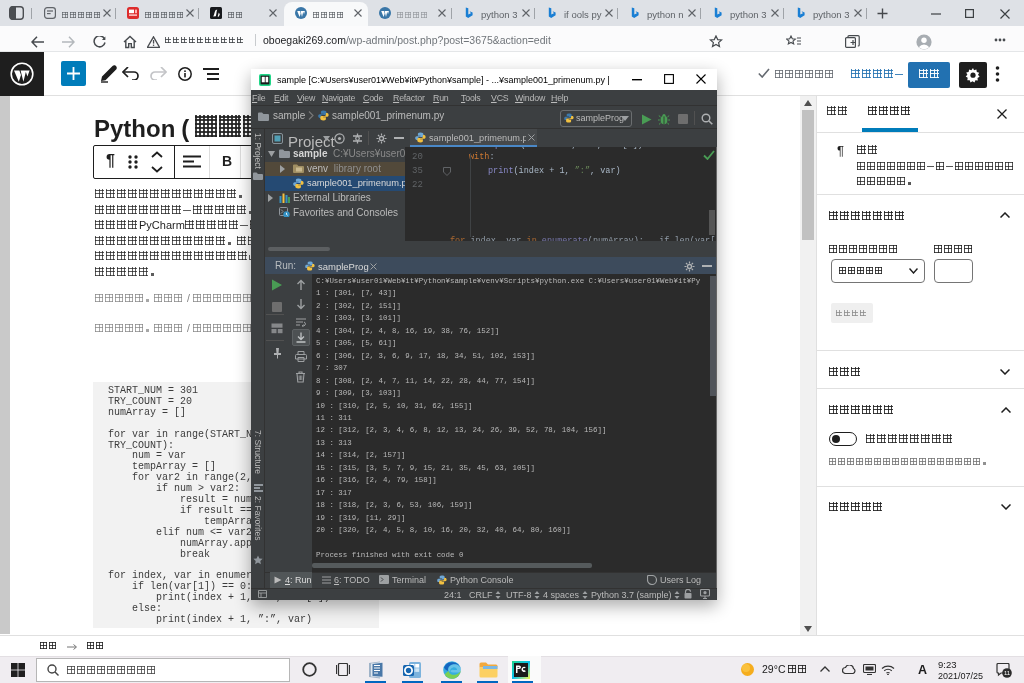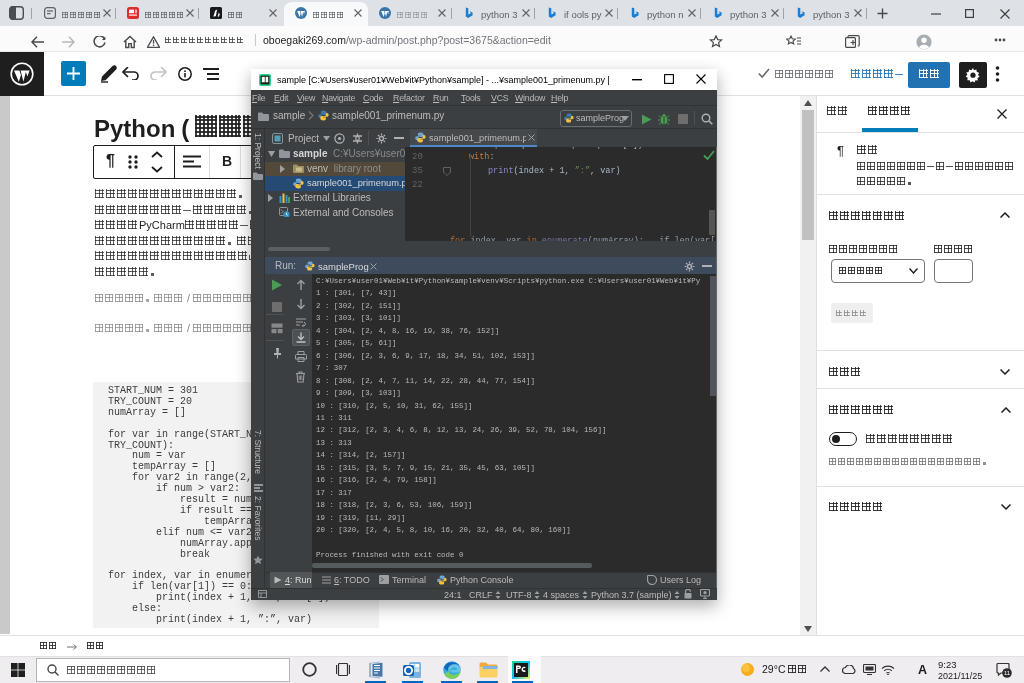--- a/index.html
+++ b/index.html
@@ -413,21 +413,21 @@
   </svg>
 <div style="left:263px;top:496px;transform-origin:0 0;transform:rotate(90deg);font-size:8.5px;color:#bbbbbb;white-space:nowrap">2: Favorites</div>
 <svg style="position:absolute;left:253px;top:555px;" width="10" height="10" viewBox="0 0 10 10">
     <path d="M5 0.5 L6.4 3.4 L9.6 3.8 L7.3 6 L7.9 9.2 L5 7.6 L2.1 9.2 L2.7 6 L0.4 3.8 L3.6 3.4 Z" fill="#90969c"></path>
   </svg>
 <div style="left:265px;top:129px;width:140px;height:128px;background:#3c3f41;"></div>
 <svg style="position:absolute;left:272px;top:133px;" width="11" height="11" viewBox="0 0 11 11">
     <rect x="0.5" y="0.5" width="10" height="10" rx="1.5" fill="none" stroke="#87939a"></rect>
     <rect x="2.5" y="2.5" width="6" height="6" fill="#519fb5"></rect>
   </svg>
-<div style="left:288px;top:132.5px;font-size:10px;color:#bbbbbb;white-space:nowrap;">Project</div>
+<div style="left:288px;top:132.5px;font-size:15px;color:#bbbbbb;white-space:nowrap;">Project</div>
 <svg style="position:absolute;left:323px;top:136px;" width="7" height="5" viewBox="0 0 7 5">
     <path d="M0 0 L3.5 5 L7 0 Z" fill="#9da0a2"></path>
   </svg>
 <svg style="position:absolute;left:334px;top:133px;" width="11" height="11" viewBox="0 0 11 11">
     <circle cx="5.5" cy="5.5" r="4.6" fill="none" stroke="#afb1b3" stroke-width="1.2"></circle>
     <circle cx="5.5" cy="5.5" r="1.6" fill="#afb1b3"></circle>
   </svg>
 <svg style="position:absolute;left:352px;top:133px;" width="11" height="11" viewBox="0 0 11 11">
     <path d="M1 3 H10 M1 8 H10" stroke="#afb1b3" stroke-width="1.3"></path>
     <path d="M5.5 0.5 V3 M5.5 8 V10.5" stroke="#afb1b3" stroke-width="1.3"></path>
@@ -472,21 +472,21 @@
     <rect x="6.5" y="2" width="2" height="8" fill="#3592c4"></rect>
     <rect x="9" y="4" width="2" height="6" fill="#499c54"></rect>
   </svg>
 <div style="left:293px;top:192px;font-size:10px;color:#bbbbbb;white-space:nowrap;">External Libraries</div>
 <svg style="position:absolute;left:279px;top:207px;" width="11" height="10" viewBox="0 0 11 10">
     <rect x="0.5" y="0.5" width="8" height="8" rx="1" fill="none" stroke="#90969c"></rect>
     <path d="M2 2.5 L4 4.5 L2 6.5" stroke="#90969c" stroke-width="1" fill="none"></path>
     <circle cx="7.5" cy="7.5" r="3.2" fill="#3592c4"></circle>
     <path d="M7.5 5.8 V7.5 L8.7 8.3" stroke="#fff" stroke-width="0.9" fill="none"></path>
   </svg>
-<div style="left:293px;top:206.5px;font-size:10px;color:#bbbbbb;white-space:nowrap;">External and Consoles</div>
+<div style="left:293px;top:206.5px;font-size:10px;color:#bbbbbb;white-space:nowrap;">Favorites and Consoles</div>
 <div style="left:268px;top:247px;width:62px;height:4px;background:#5c5f61;border-radius:2px;"></div>
 <div style="left:405px;top:129px;width:311px;height:128px;background:#2b2b2b;"></div>
 <div style="left:405px;top:129px;width:312px;height:18px;background:#3c3f41;"></div>
 <div style="left:410px;top:129px;width:127px;height:18px;background:#46494b;"></div>
 <div style="left:410px;top:145px;width:127px;height:2px;background:#4a88c7;"></div>
 <svg style="position:absolute;left:415px;top:132px;" width="11" height="11" viewBox="0 0 11 11">
     <path d="M5.3 0.5 C2.8 0.5 2.9 1.6 2.9 2.4 V3.7 H5.6 V4.2 H1.7 C0.8 4.2 0.2 4.9 0.2 6 C0.2 7.1 0.8 7.9 1.7 7.9 H2.9 V6.4 C2.9 5.4 3.8 4.9 4.7 4.9 H7.2 C8 4.9 8.5 4.3 8.5 3.5 V2.4 C8.5 1.3 7.8 0.5 5.3 0.5 Z" fill="#6fa8d6"></path>
     <path d="M5.5 10.5 C8 10.5 7.9 9.4 7.9 8.6 V7.3 H5.2 V6.8 H9.1 C10 6.8 10.6 6.1 10.6 5 C10.6 3.9 10 3.1 9.1 3.1 H7.9 V4.6 C7.9 5.6 7 6.1 6.1 6.1 H3.6 C2.8 6.1 2.3 6.7 2.3 7.5 V8.6 C2.3 9.7 3 10.5 5.5 10.5 Z" fill="#f2c141"></path>
   </svg>
 <div style="left:429px;top:132.5px;font-size:9.2px;color:#bbbbbb;white-space:nowrap;max-width:97px;overflow:hidden">sample001_primenum.py</div>
@@ -728,17 +728,17 @@
     <rect x="0.5" y="0.5" width="12" height="8" rx="1" fill="none" stroke="#333" stroke-width="1.1"></rect>
     <rect x="2.5" y="2.5" width="8" height="4" fill="#333"></rect>
     <path d="M4 10.5 H9" stroke="#333" stroke-width="1.1"></path>
   </svg>
 <svg style="position:absolute;left:881px;top:665px;" width="14" height="10" viewBox="0 0 14 10">
     <path d="M1 3.5 A9 9 0 0 1 13 3.5 M3.2 5.8 A6 6 0 0 1 10.8 5.8 M5.4 8 A3 3 0 0 1 8.6 8" fill="none" stroke="#333" stroke-width="1.2"></path>
     <circle cx="7" cy="9.6" r="0.9" fill="#333"></circle>
   </svg>
 <div style="left:918px;top:663px;font-size:12.5px;color:#1b1b1b;white-space:nowrap;font-weight:bold">A</div>
 <div style="left:938px;top:659px;font-size:9.5px;color:#1b1b1b;white-space:nowrap;width:44px;">9:23</div>
-<div style="left:938px;top:670.5px;font-size:9px;color:#1b1b1b;white-space:nowrap;">2021/11/25</div>
+<div style="left:938px;top:670.5px;font-size:9px;color:#1b1b1b;white-space:nowrap;">2021/07/25</div>
 <svg style="position:absolute;left:996px;top:663px;" width="16" height="15" viewBox="0 0 16 15">
     <path d="M1 1.5 A1 1 0 0 1 2 0.5 H12 A1 1 0 0 1 13 1.5 V9 A1 1 0 0 1 12 10 H5 L2.5 12 V10 H2 A1 1 0 0 1 1 9 Z" fill="none" stroke="#333" stroke-width="1.2"></path>
     <circle cx="11" cy="10" r="4.8" fill="#2b2b2b"></circle>
     <text x="11" y="12.1" font-size="6" fill="#fff" text-anchor="middle" font-family="Liberation Sans">11</text>
   </svg>
 </body></html>

